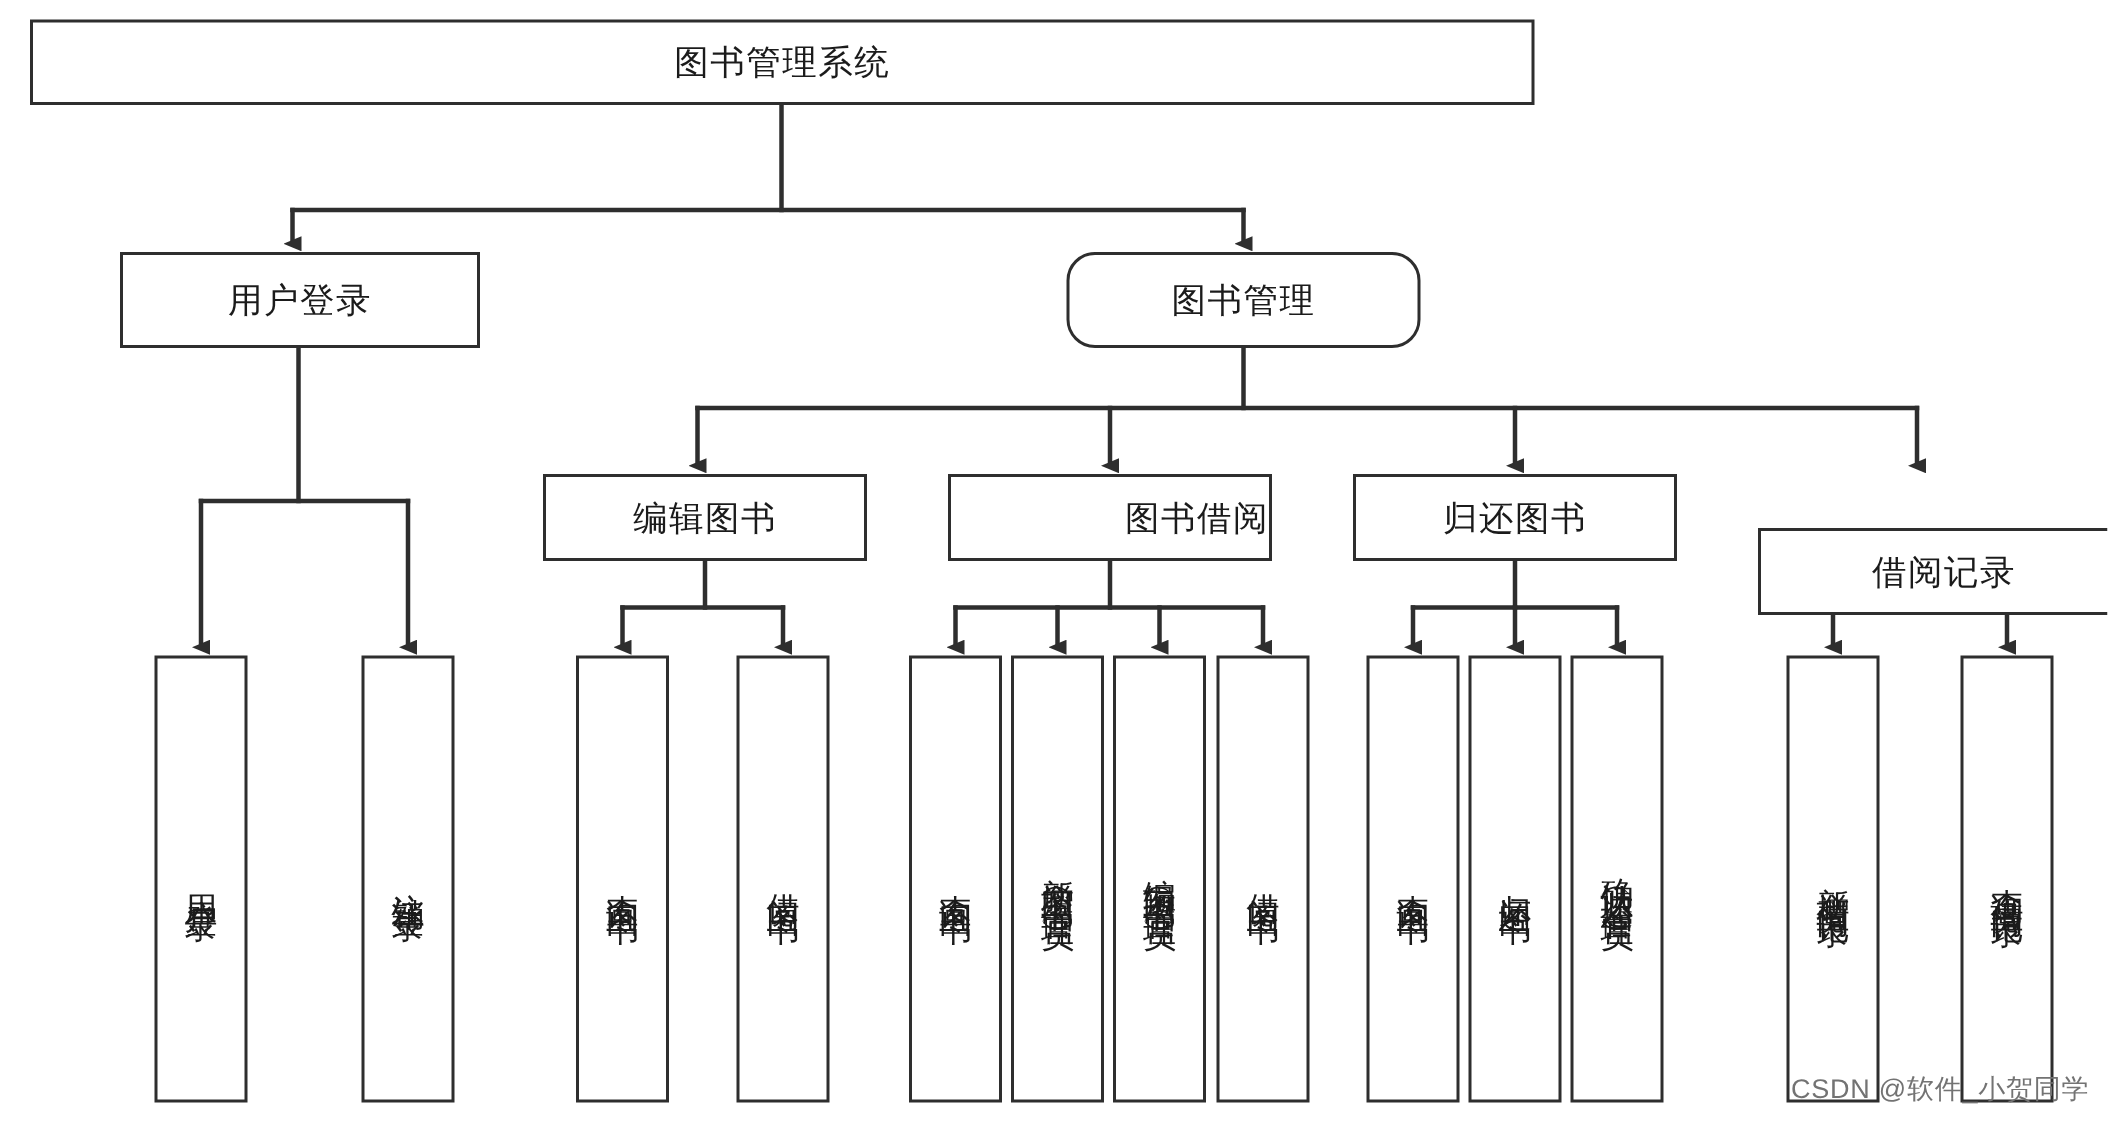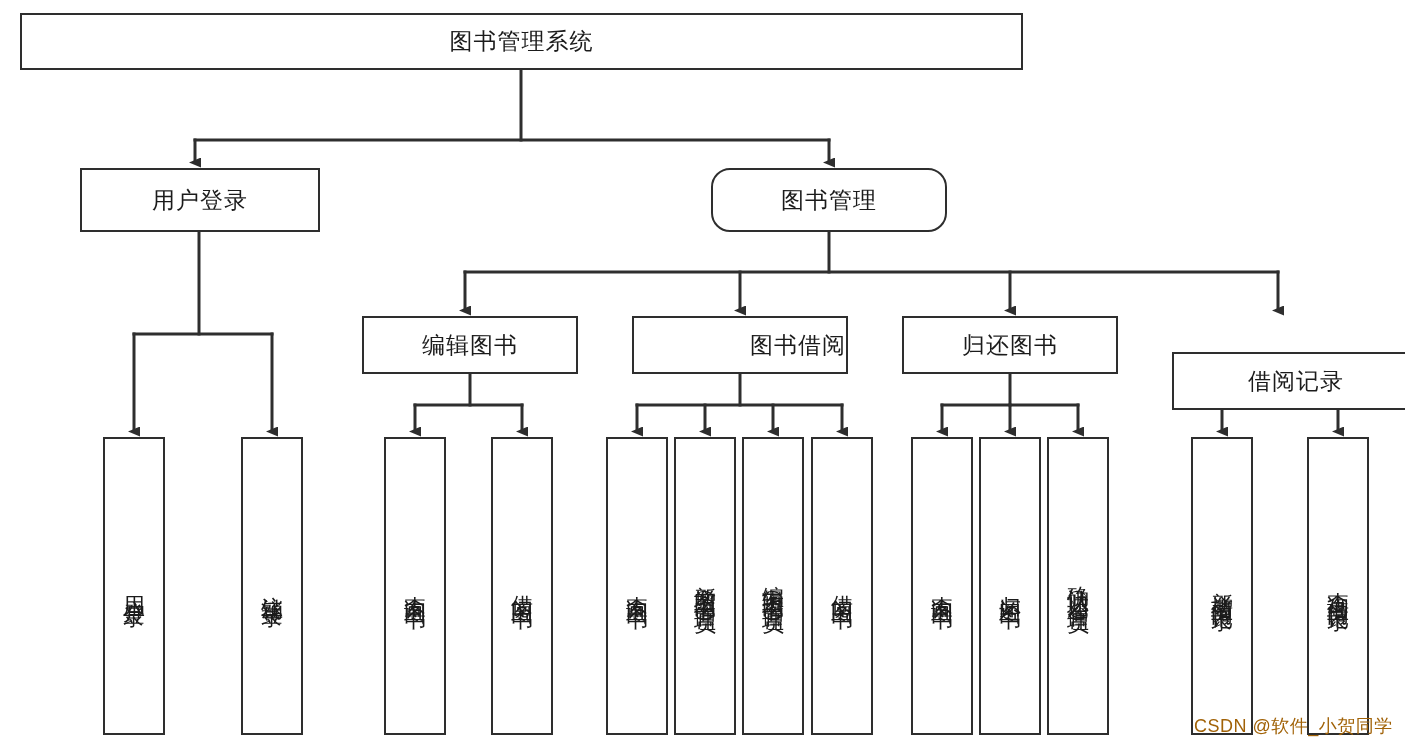--- a/index.html
+++ b/index.html
@@ -50,21 +50,21 @@
   }
   .node.vert > span {
     writing-mode: vertical-rl;
     text-orientation: upright;
     display: block;
     white-space: nowrap;
   }
   .watermark {
     position: absolute;
     font-size: 18px;
-    color: #a16207;
+    color: #737373;
     white-space: nowrap;
     letter-spacing: 0.5px;
     pointer-events: none;
   }
 </style>
 </head>
 <body>
 
 <div id="canvas">
 

